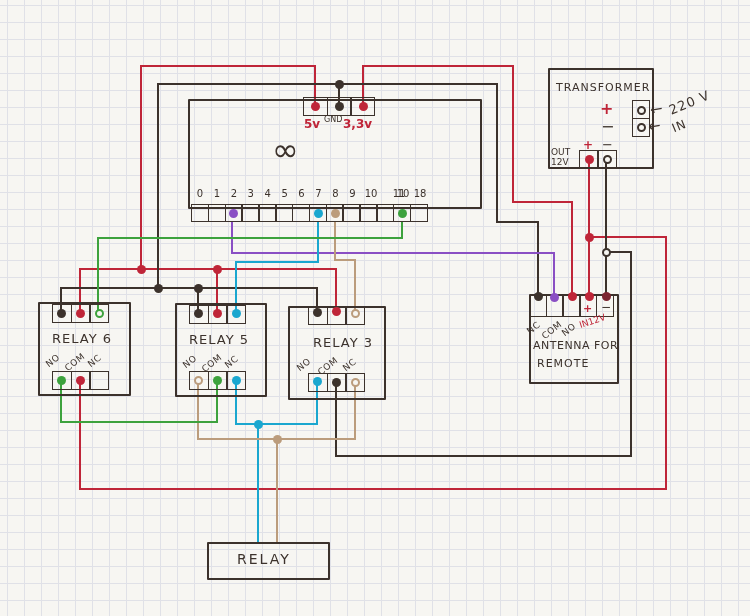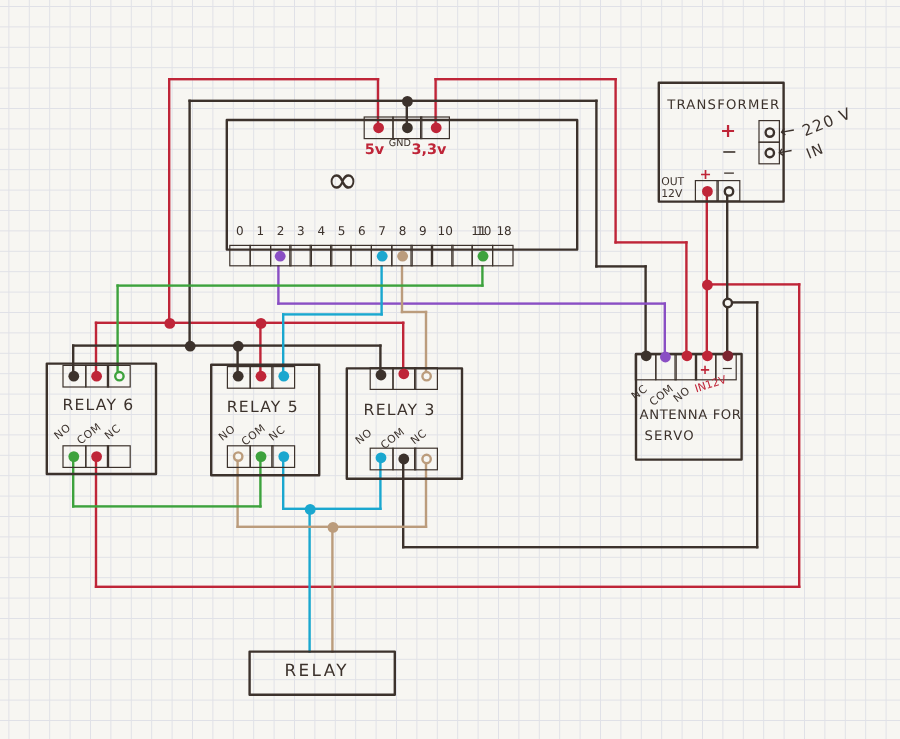--- a/index.html
+++ b/index.html
@@ -115,21 +115,21 @@
       <div class="cell"></div>
       <div class="cell"></div>
   </div>
 
   <div class="box" style="left:288px;top:306px;width:94px;height:90px;"></div>
   <div class="strip" style="left:308px;top:306px;width:57px;height:19px;">
     <div class="cell"></div>
       <div class="cell"></div>
       <div class="cell"></div>
   </div>
-  <div class="lbl title" style="left:303px;top:336px;">RELAY 3</div>
+  <div class="lbl title" style="left:313px;top:336px;">RELAY 3</div>
   <div class="lbl diag" style="left:301px;top:364px;">NO</div>
   <div class="lbl diag" style="left:322px;top:368px;">COM</div>
   <div class="lbl diag" style="left:347px;top:364px;">NC</div>
   <div class="strip" style="left:308px;top:373px;width:57px;height:19px;">
     <div class="cell"></div>
       <div class="cell"></div>
       <div class="cell"></div>
   </div>
 
   <div class="box" style="left:529px;top:294px;width:86px;height:86px;"></div>
@@ -140,21 +140,21 @@
       <div class="cell"></div>
       <div class="cell"></div>
   </div>
   <div class="lbl diag" style="left:531px;top:327px;">NC</div>
   <div class="lbl diag" style="left:546px;top:332px;">COM</div>
   <div class="lbl diag" style="left:566px;top:329px;">NO</div>
   <div class="lbl red" style="left:583px;top:303px;font-size:11px;font-weight:bold;">+</div>
   <div class="lbl" style="left:601px;top:301px;font-size:12px;">−</div>
   <div class="lbl red" style="left:579px;top:317px;font-size:9px;transform:rotate(-18deg);">IN12V</div>
   <div class="lbl" style="left:533px;top:340px;font-size:11px;letter-spacing:0.5px;">ANTENNA FOR</div>
-  <div class="lbl" style="left:537px;top:358px;font-size:11px;letter-spacing:1px;">SERVO</div>
+  <div class="lbl" style="left:537px;top:358px;font-size:11px;letter-spacing:1px;">REMOTE</div>
 
   <div class="box" style="left:207px;top:542px;width:119px;height:34px;"></div>
   <div class="lbl title" style="left:237px;top:552px;font-size:14px;letter-spacing:2px;">RELAY</div>
 
 <div class="wire" style="left: 314px; top: 65px; width: 2px; height: 42px; background: rgb(191, 37, 56);"></div>
     <div class="wire" style="left: 140px; top: 65px; width: 176px; height: 2px; background: rgb(191, 37, 56);"></div>
     <div class="wire" style="left: 140px; top: 65px; width: 2px; height: 205px; background: rgb(191, 37, 56);"></div>
     <div class="wire" style="left: 79px; top: 268px; width: 258px; height: 2px; background: rgb(191, 37, 56);"></div>
     <div class="wire" style="left: 79px; top: 268px; width: 2px; height: 47px; background: rgb(191, 37, 56);"></div>
     <div class="wire" style="left: 216px; top: 268px; width: 2px; height: 47px; background: rgb(191, 37, 56);"></div>

